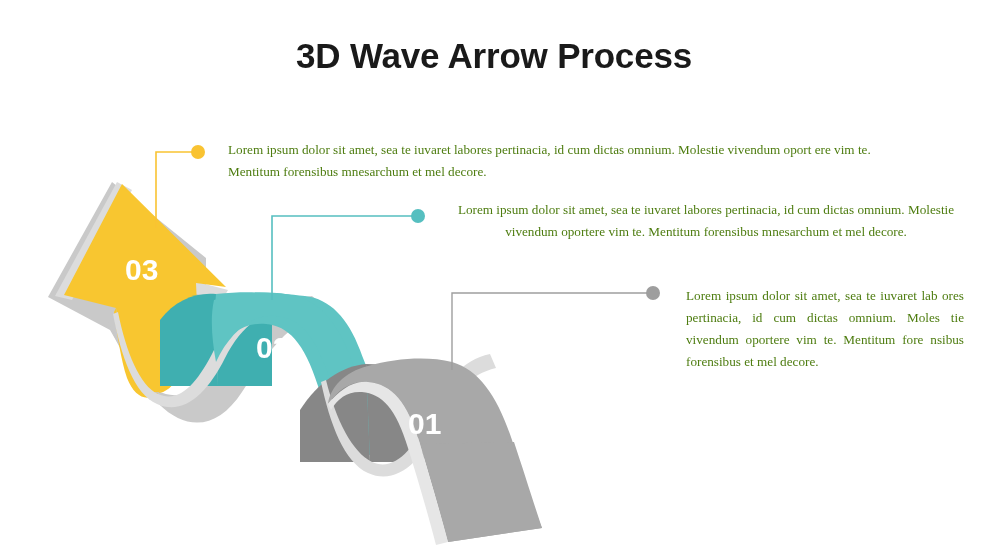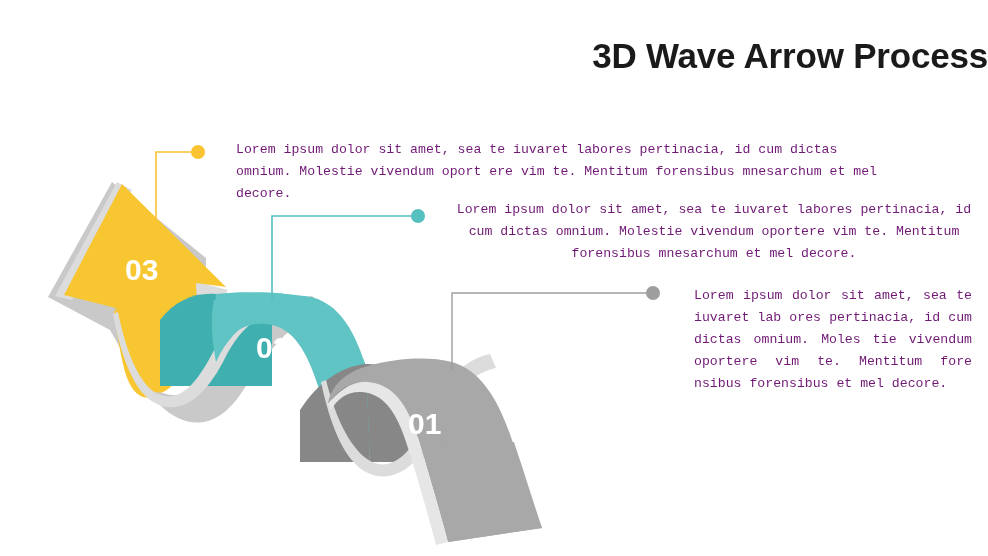--- a/index.html
+++ b/index.html
@@ -10,45 +10,44 @@
     overflow: hidden;
   }
   .slide {
     position: relative;
     width: 988px; height: 556px;
     background: #ffffff;
   }
   .title {
     position: absolute;
     top: 36px; left: 0; width: 988px;
-    text-align: right;
+    text-align: center;
     font-size: 35px;
     font-weight: bold;
     color: #1a1a1a;
     letter-spacing: -0.2px;
   }
   .wave-svg {
     position: absolute;
     top: 0; left: 0;
     width: 988px; height: 556px;
     pointer-events: none;
   }
   .seg-num {
     fill: #ffffff;
     font-family: "Liberation Sans", sans-serif;
     font-size: 30px;
     font-weight: bold;
   }
   .body-text {
     position: absolute;
-    color: #701a75;
+    color: #4d7c0f;
     font-size: 13.2px;
     line-height: 22px;
-    font-family: Liberation Mono, monospace;
-    margin-left: 8px;
+    font-family: Liberation Serif, serif;
   }
   #text-block-3 {
     left: 228px; top: 139px; width: 652px;
     text-align: left;
   }
   #text-block-2 {
     left: 446px; top: 199px; width: 520px;
     text-align: center;
   }
   #text-block-1 {

